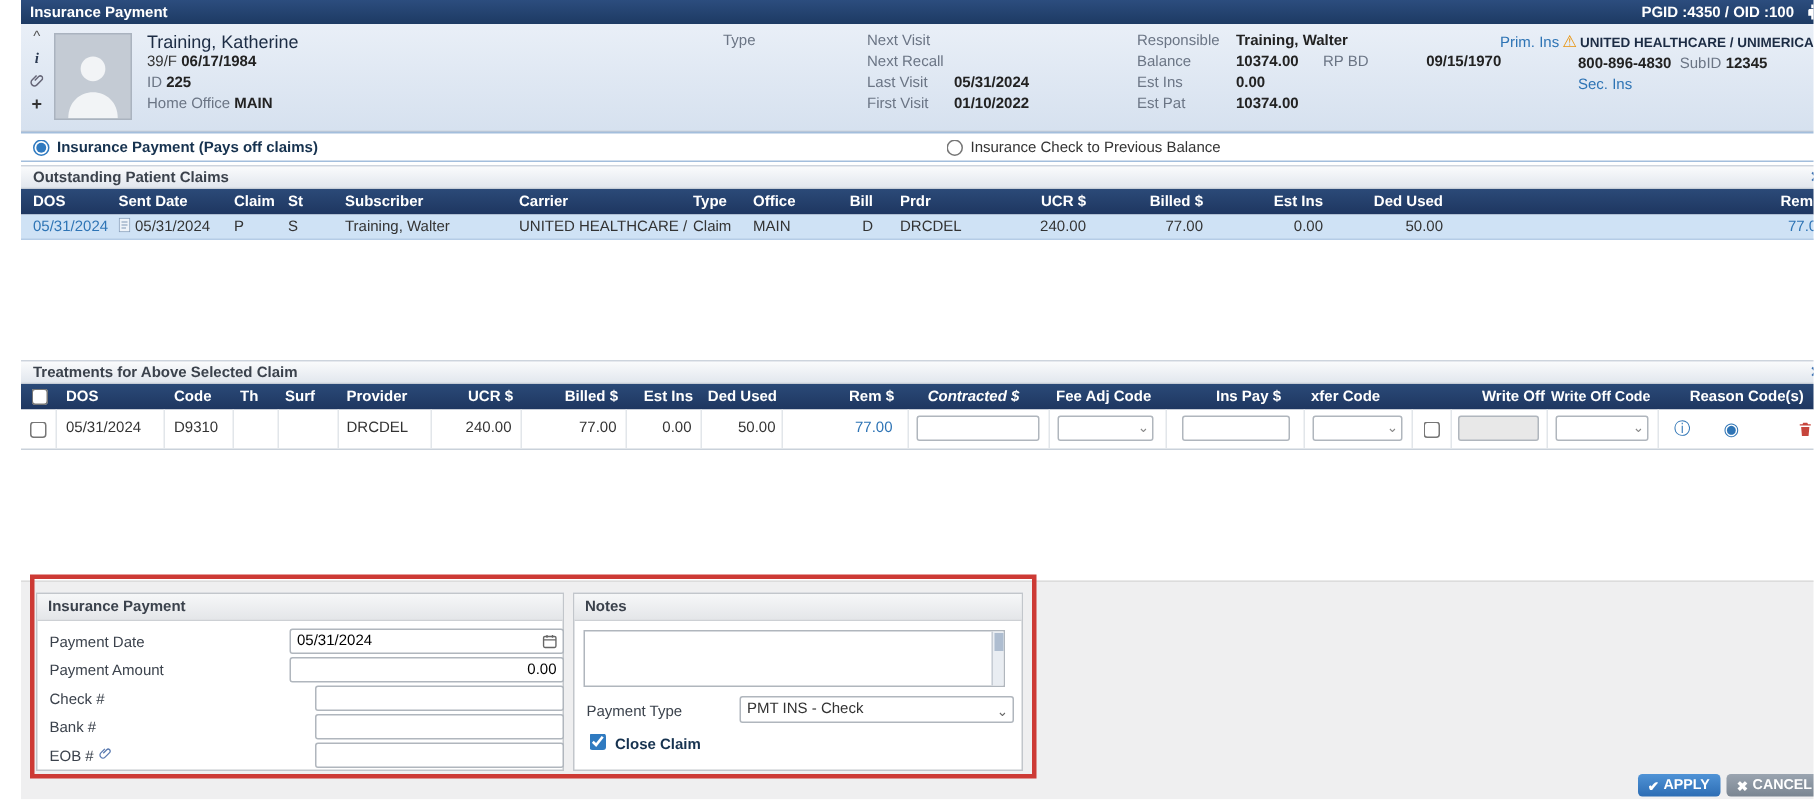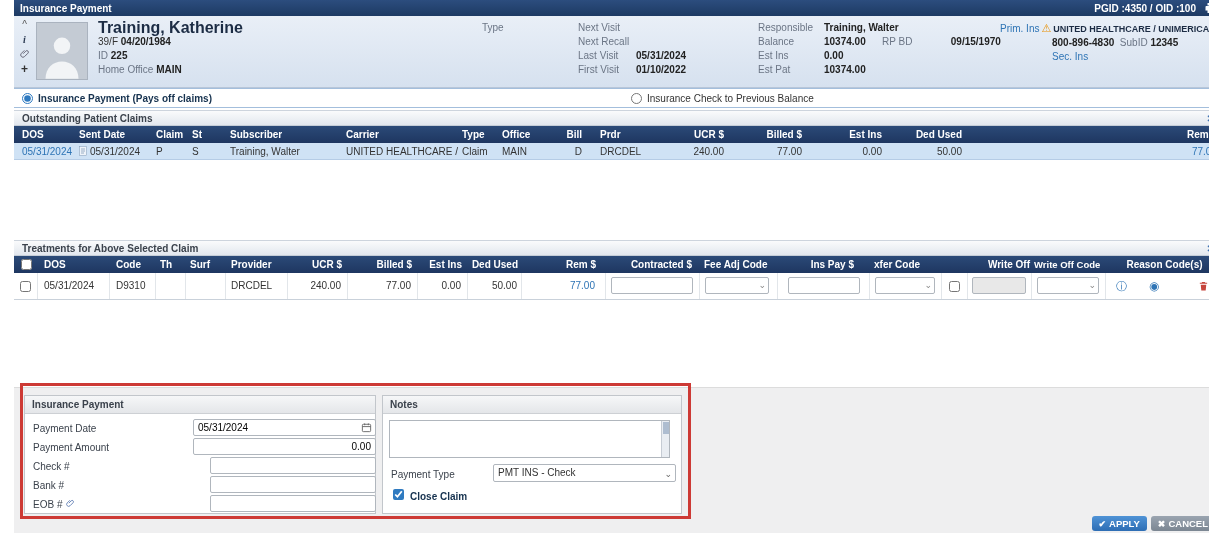--- a/index.html
+++ b/index.html
@@ -15,21 +15,21 @@
   
   .patient{position:relative;height:72px;background:linear-gradient(#e9eff7,#d6e1ef);border-bottom:1px solid #b8c6d8;}
   .strip{position:absolute;left:3px;top:2px;width:15px;display:flex;flex-direction:column;align-items:center;gap:2px;color:#555;}
   .strip span{height:13px;line-height:13px;cursor:pointer;}
   .strip .info-i{font-family:"Liberation Serif",serif;font-style:italic;font-weight:bold;color:#2b3a52;}
   .strip .plus{font-weight:bold;font-size:12px;color:#333;}
   .avatar{position:absolute;left:22px;top:6px;width:52px;height:58px;background:#c4cbd4;border:1px solid #aab3bf;overflow:hidden;display:flex;align-items:flex-end;justify-content:center;}
   .pcol{position:absolute;top:5px;line-height:14px;white-space:nowrap;}
   .lbl{color:#6b7585;}
   b{color:#222;}
-  .pname{font-weight:bold;font-size:16px;color:#1c2c44;}
+  .pname{font-weight:normal;font-size:12px;color:#1c2c44;}
   .link{color:#2e74b5;}
   .visit-row .lbl{display:inline-block;width:58px;}
   .fin-row .lbl{display:inline-block;width:66px;}
   .fin-row .val{display:inline-block;min-width:58px;}
   .warn{color:#e8930c;font-size:11px;margin:0 2px;}
   .carrier{font-weight:bold;color:#1c2c44;font-size:9px;}
   .ins-col{width:223px;overflow:hidden;}
   .ind{margin-left:52px;}
 
   
@@ -84,21 +84,21 @@
   .t9{width:54px;text-align:right;padding-right:4px;}
   .t10{width:84px;text-align:right;padding-right:10px;}
   .t11{width:94px;}
   .t12{width:78px;}
   .t13{width:92px;}
   .t14{width:72px;}
   .t15{width:26px;}
   .t16{width:64px;}
   .t17{width:74px;}
   .t18{flex:1;}
-  .thead .t11{text-align:right;padding-right:8px;}
+  .thead .t11{text-align:center;padding-right:8px;font-style:italic;}
   .thead .t12{padding-left:4px;}
   .thead .t13{text-align:right;padding-right:16px;}
   .thead .t14{padding-left:4px;}
   .thead .t16{text-align:right;padding-right:2px;}
   .thead .t17{padding-left:2px;font-size:9.5px;}
   .thead .t18{text-align:center;}
   .cbcell{display:flex;align-items:center;justify-content:center;}
   input[type=checkbox]{accent-color:#2f7ac0;width:11px;height:11px;margin:0;}
   .tinput{display:block;height:17px;border:1px solid #b0b6bd;border-radius:2px;font:inherit;padding:0 3px;margin-top:4px;background:#fff;}
   .fsel{position:relative;height:17px;border:1px solid #b0b6bd;border-radius:2px;margin-top:4px;background:#fff;cursor:pointer;}
@@ -169,21 +169,21 @@
 
     <div class="avatar">
       <svg width="44" height="48" viewBox="0 0 24 26">
           <circle cx="12" cy="8" r="4.5" fill="#f2f4f6"></circle>
           <path d="M3 26c0-6 4.2-9.5 9-9.5s9 3.5 9 9.5z" fill="#f2f4f6"></path>
         </svg>
     </div>
 
     <div class="pcol" style="left:84px">
       <div class="pname">Training, Katherine</div>
-      <div><span>39/F</span>&nbsp;<b>04/20/1984</b></div>
+      <div><span>39/F</span>&nbsp;<b>06/17/1984</b></div>
       <div><span class="lbl">ID</span>&nbsp;<b>225</b></div>
       <div><span class="lbl">Home Office</span>&nbsp;<b>MAIN</b></div>
     </div>
 
 
     <div class="pcol" style="left:468px">
       <div><span class="lbl">Type</span></div>
     </div>
 
     <div class="pcol" style="left:564px">

